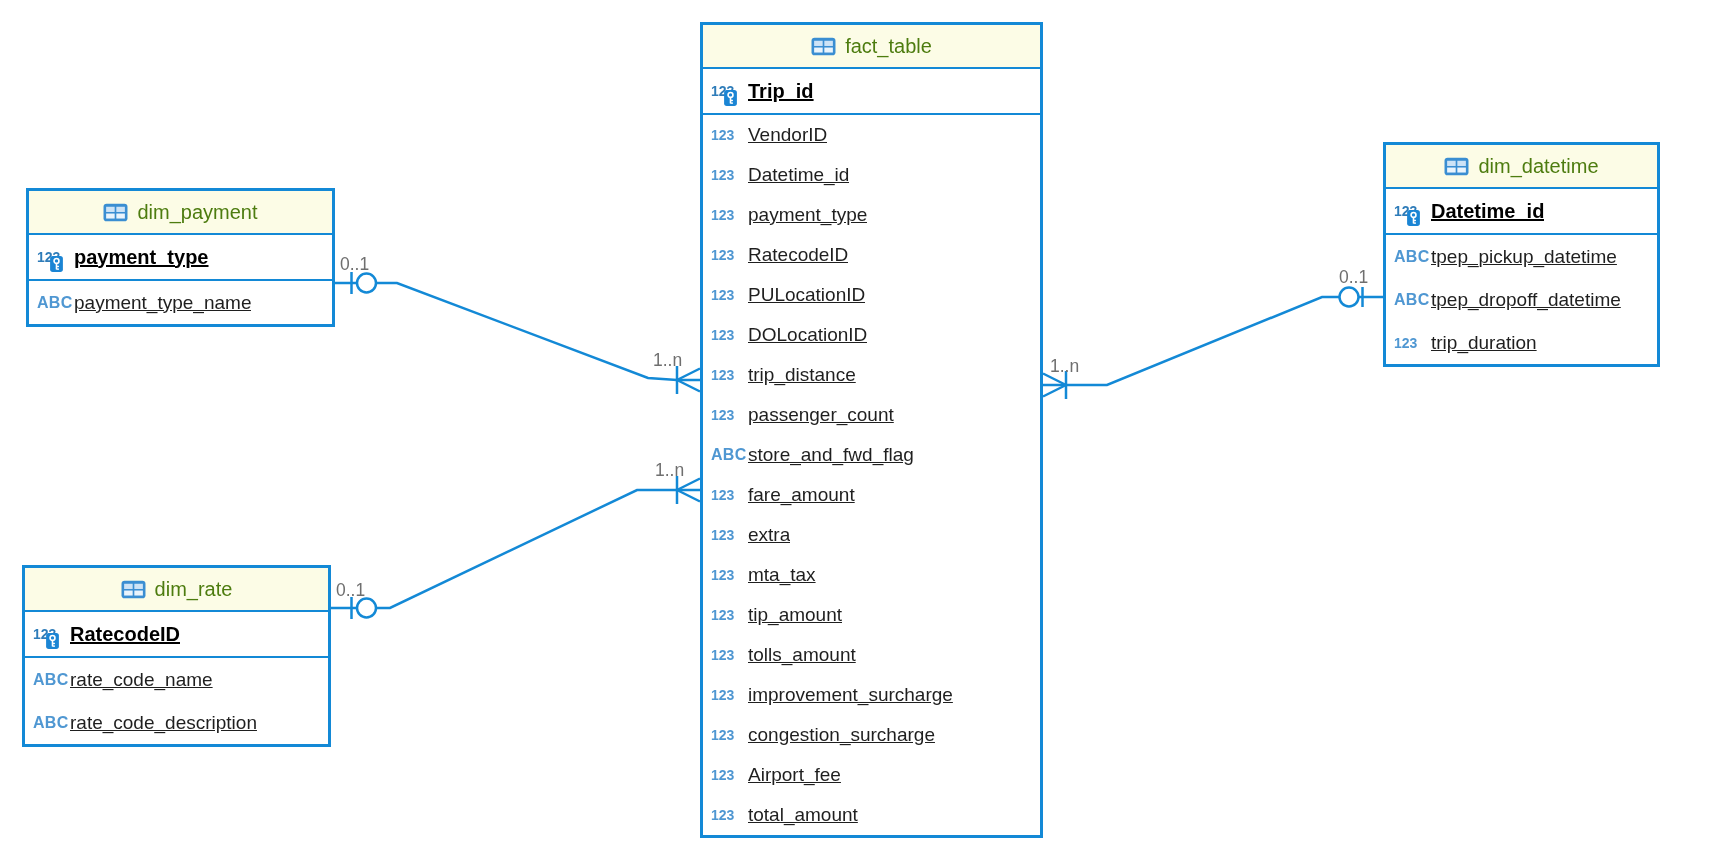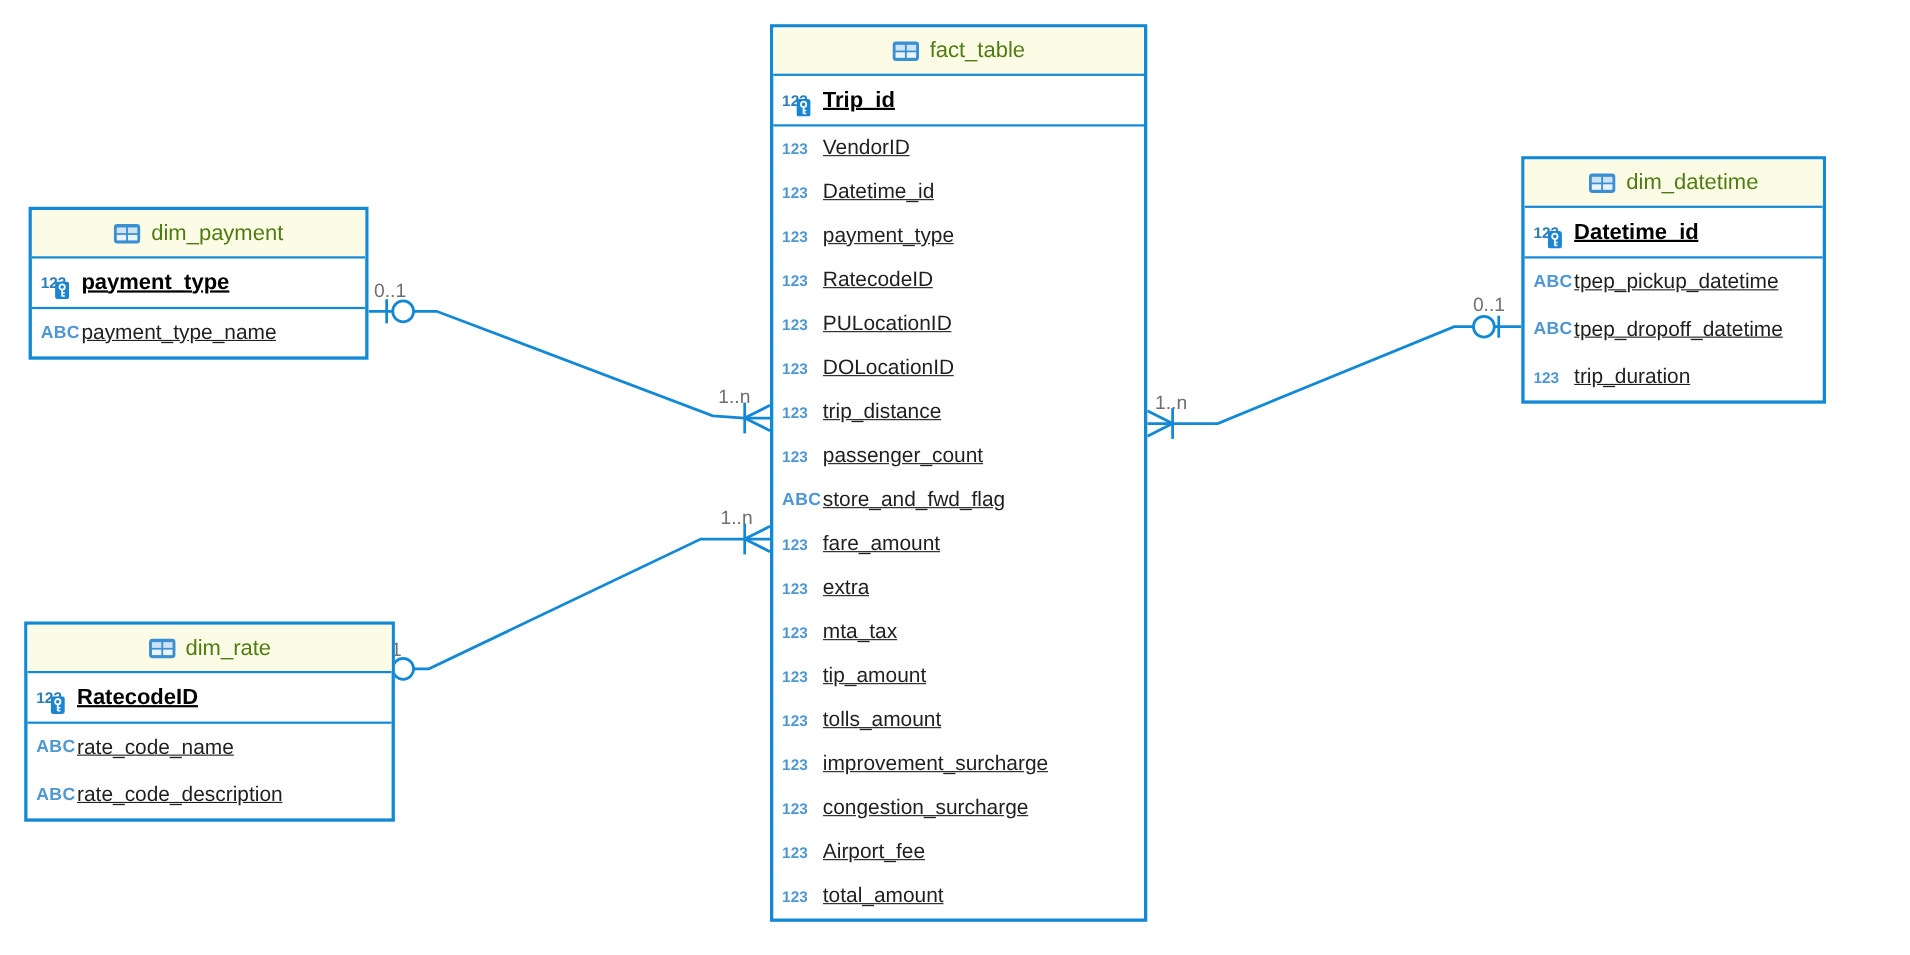--- a/index.html
+++ b/index.html
@@ -2,21 +2,21 @@
 <html><head>
 <meta charset="utf-8">
 <style>
   html,body{margin:0;padding:0;background:#ffffff;font-family:"Liberation Sans",sans-serif;}
   .canvas{position:relative;width:1736px;height:868px;background:#ffffff;overflow:hidden;}
   .connectors{position:absolute;left:0;top:0;}
   .card-label{font-size:17.5px;fill:#6f6f6f;font-family:"Liberation Sans",sans-serif;}
 
   .tbl{position:absolute;box-sizing:border-box;background:#ffffff;border:3px solid #1389d6;}
   #tbl-dim-payment{left:26px;top:164px;width:309px;margin-top:24px;}
-  #tbl-dim-rate{left:22px;top:565px;width:337px;}
+  #tbl-dim-rate{left:22px;top:565px;width:309px;}
   #tbl-fact{left:700px;top:22px;width:343px;}
   #tbl-dim-datetime{left:1383px;top:142px;width:277px;}
 
   .hdr{height:44px;box-sizing:border-box;background:#fcfce6;border-bottom:2px solid #1389d6;
        display:flex;align-items:center;justify-content:center;gap:9px;}
   .ttitle{font-size:20px;color:#4d7c0f;}
   .tblicon{display:inline-flex;align-items:center;}
 
   .row{display:flex;align-items:center;padding-left:8px;box-sizing:border-box;
        font-size:19px;color:#1f1f1f;white-space:nowrap;}

